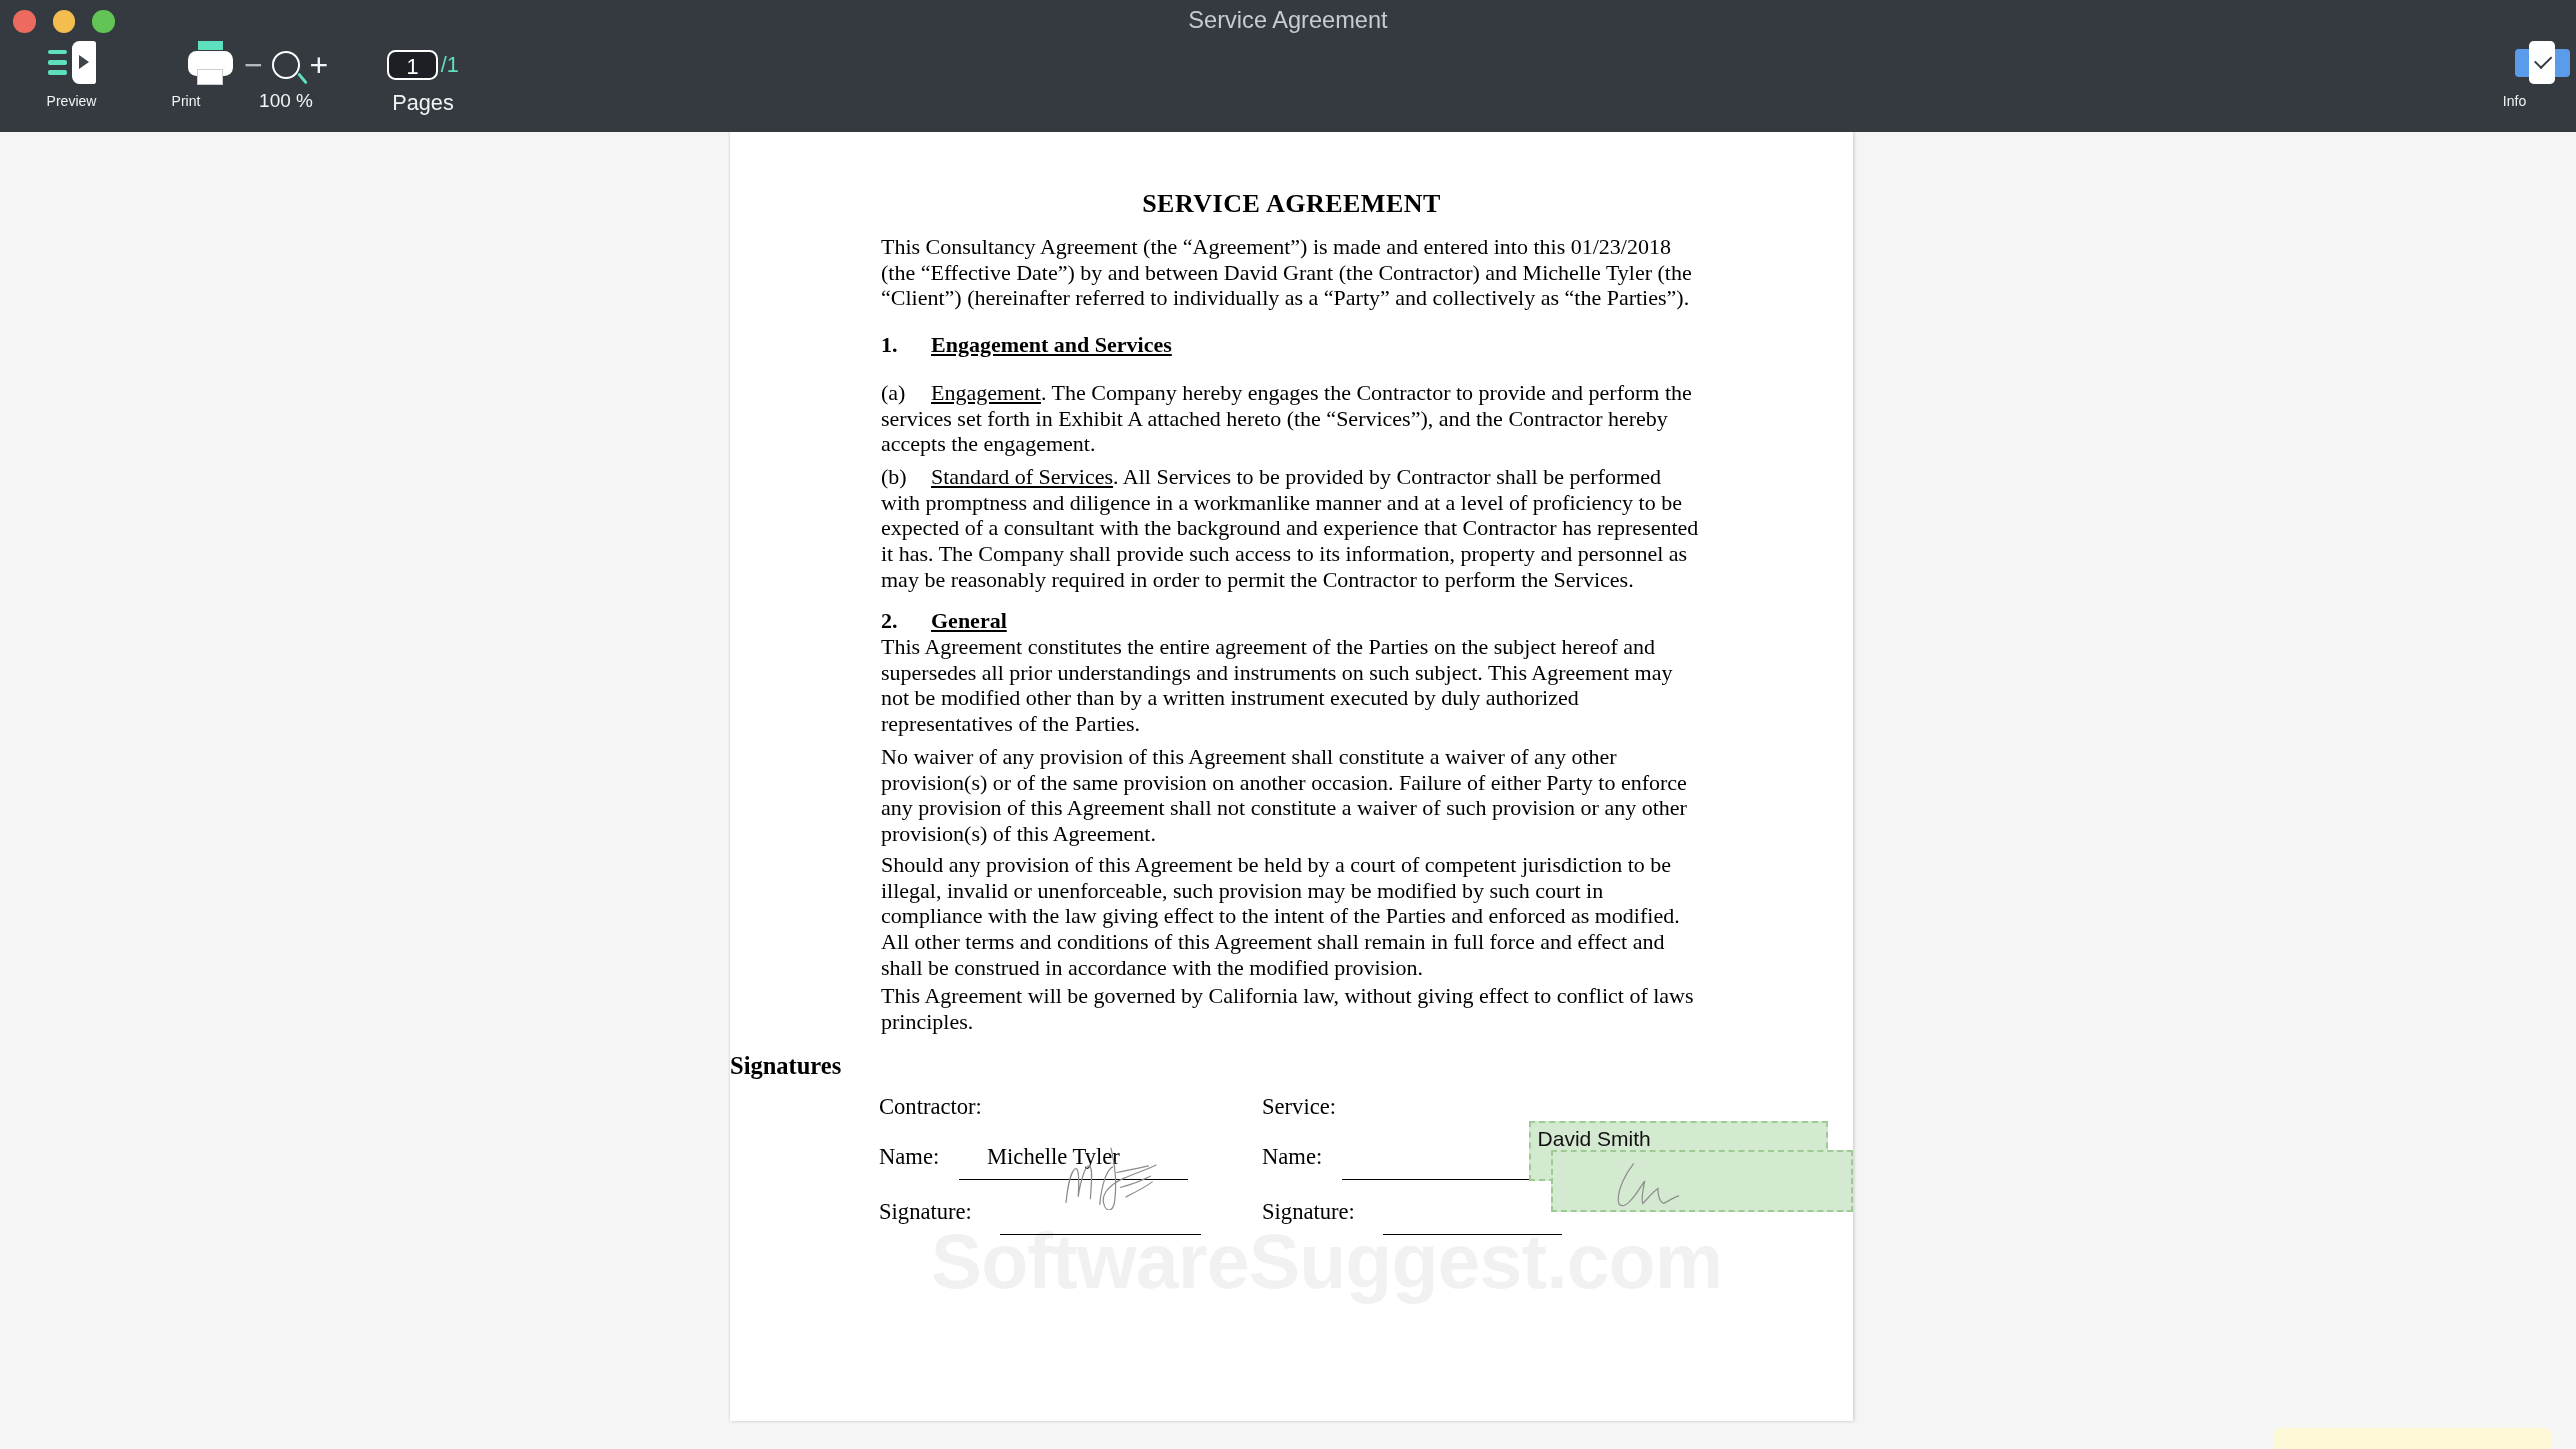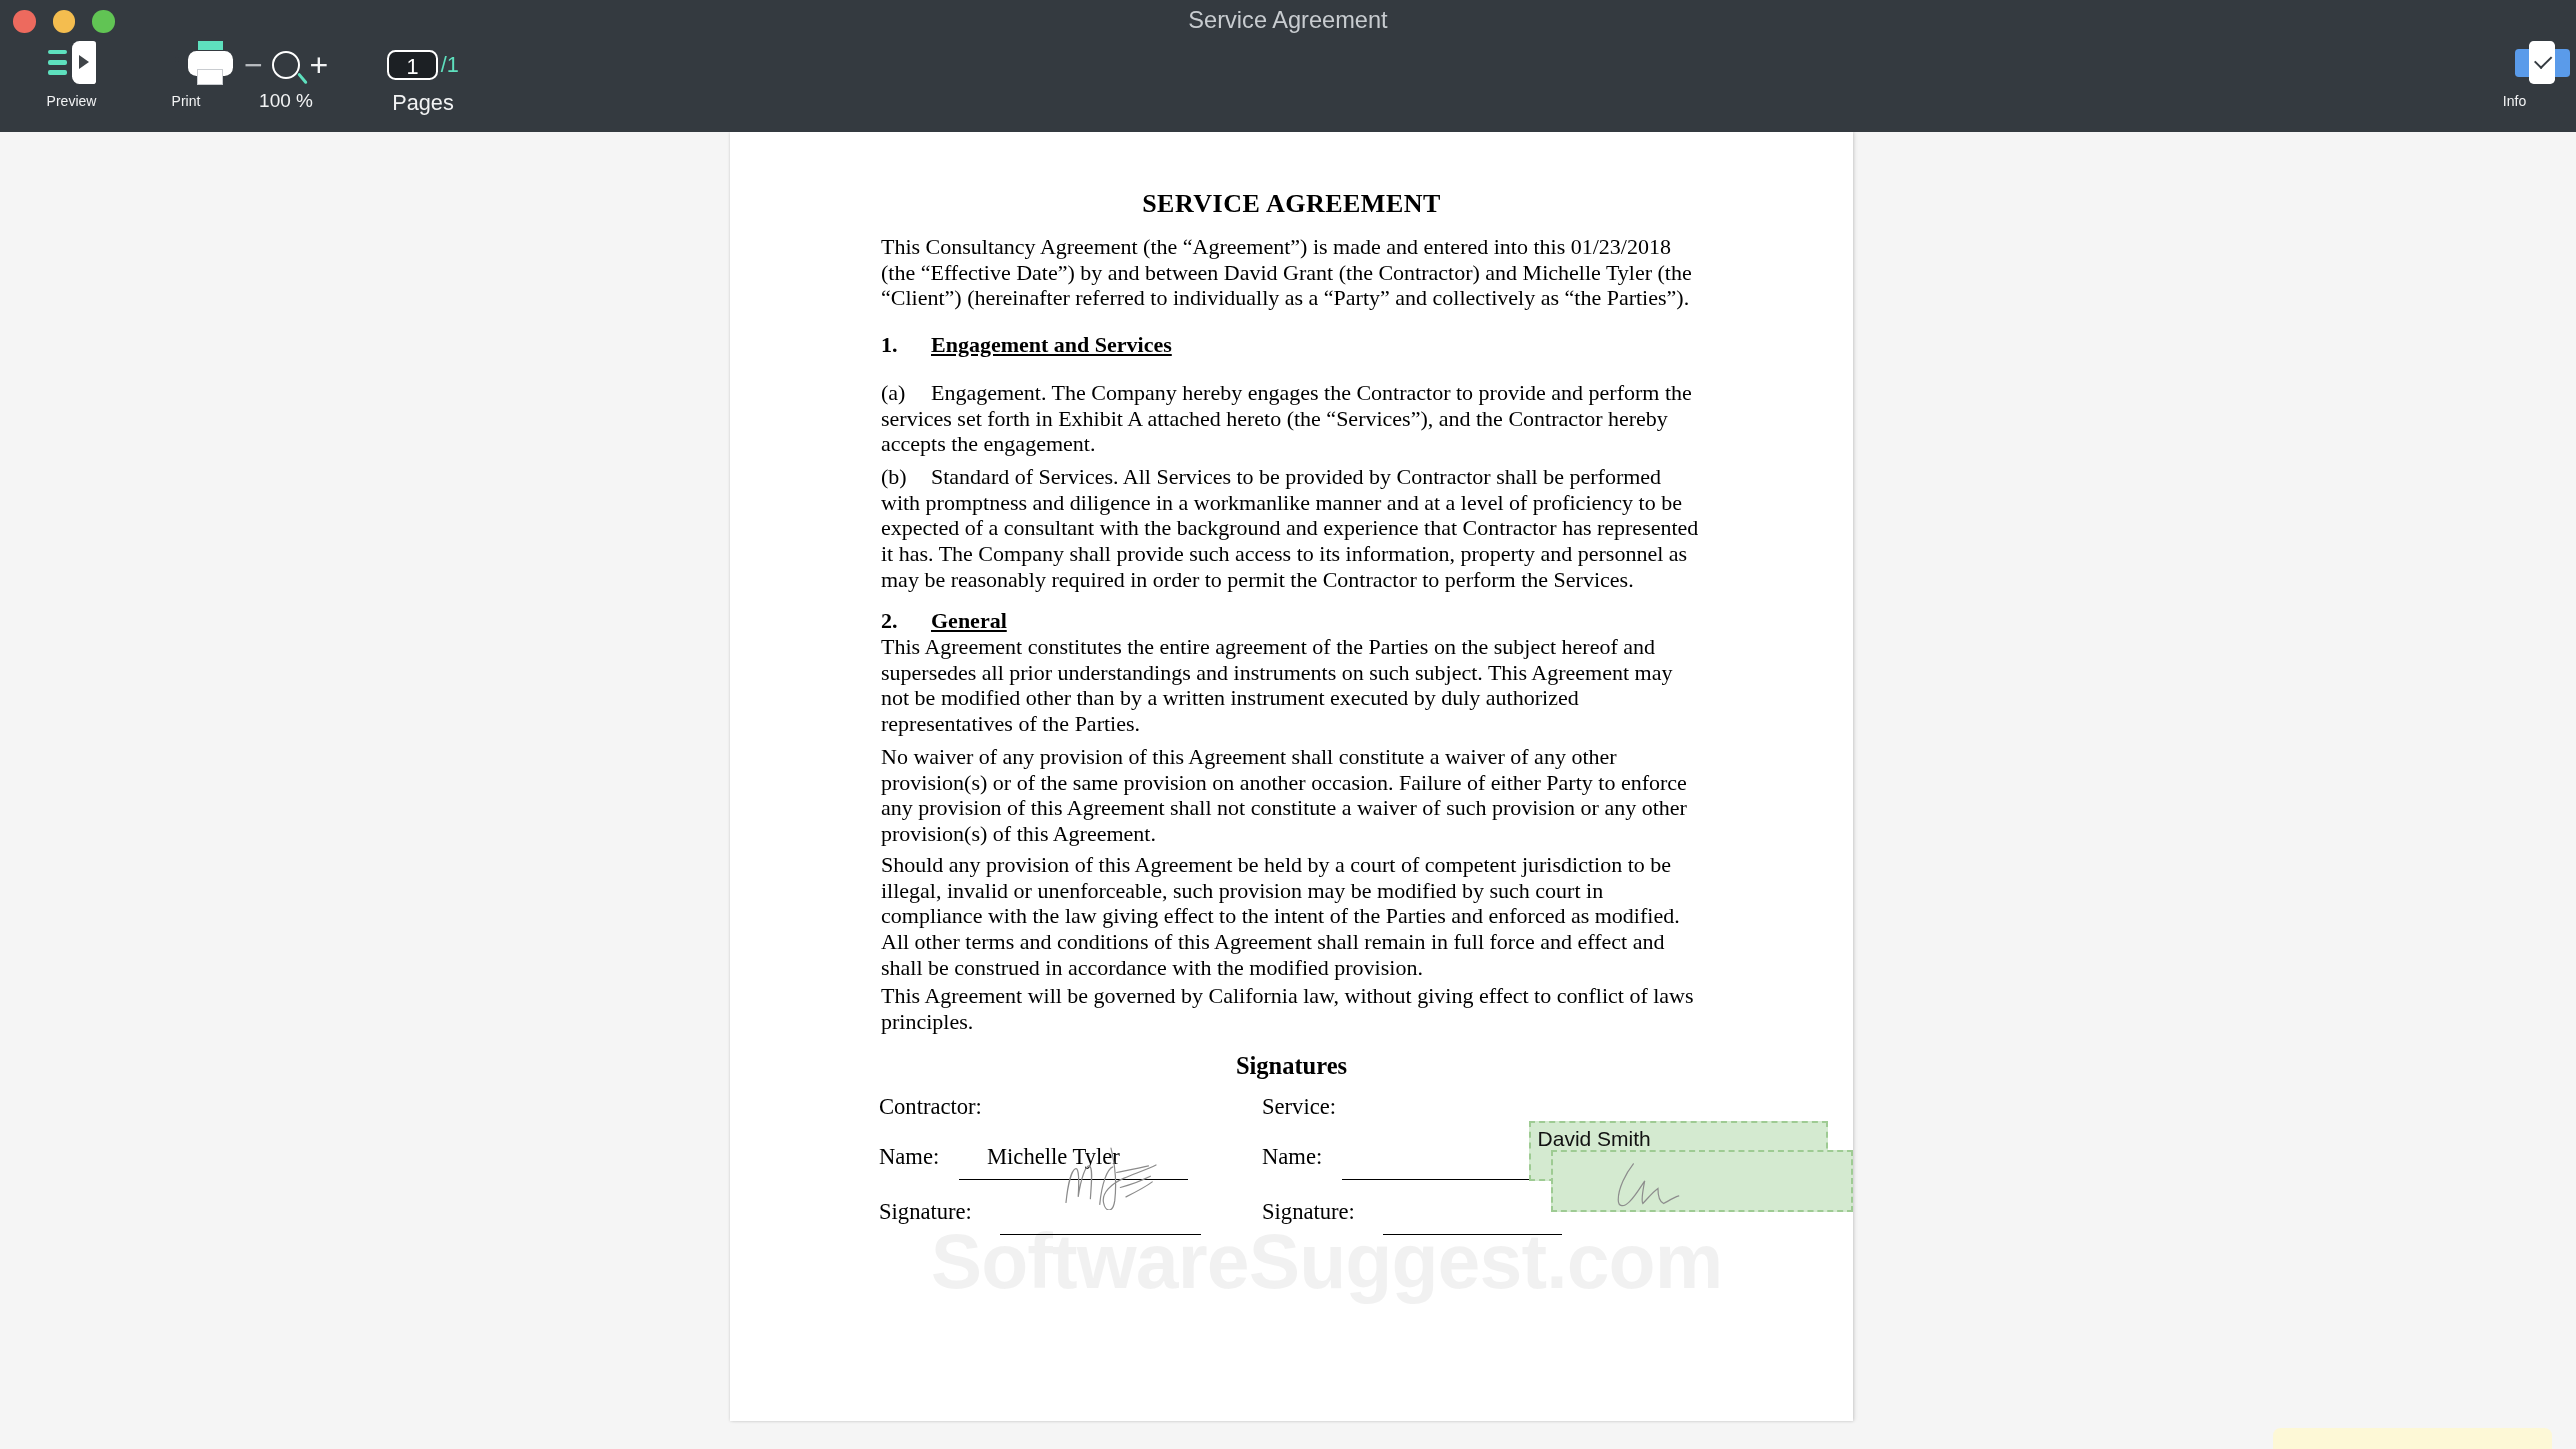--- a/index.html
+++ b/index.html
@@ -306,38 +306,38 @@
 
   .sec-head {
     position: absolute;
     left: 151px;
     font-size: 22px;
     font-weight: bold;
     line-height: 1.17;
   }
   .sec-num { display: inline-block; width: 50px; }
   .sec-title { text-decoration: underline; }
-  .inline-u { }
+  .inline-u { text-decoration: underline; }
   .item-letter { display: inline-block; width: 50px; }
 
   #p-intro     { top: 102px; }
   #h-1         { top: 200px; }
   #p-1a        { top: 248px; }
   #p-1b        { top: 332px; }
   #h-2         { top: 476px; }
   #p-2a        { top: 502px; }
   #p-2b        { top: 612px; }
   #p-2c        { top: 720px; }
   #p-2d        { top: 851px; }
 
   #sig-head {
     position: absolute;
     left: 0; top: 920px;
     width: 1123px;
-    text-align: center;
+    text-align: left;
     font-size: 24.5px;
     font-weight: bold;
   }
 
   .sig-col { position: absolute; font-size: 22.6px; }
   #col-contractor { left: 149px; top: 963px; width: 396px; }
   #col-client     { left: 532px; top: 963px; width: 405px; }
 
   .sig-role { font-size: 22.6px; line-height: 1.1; }
 

